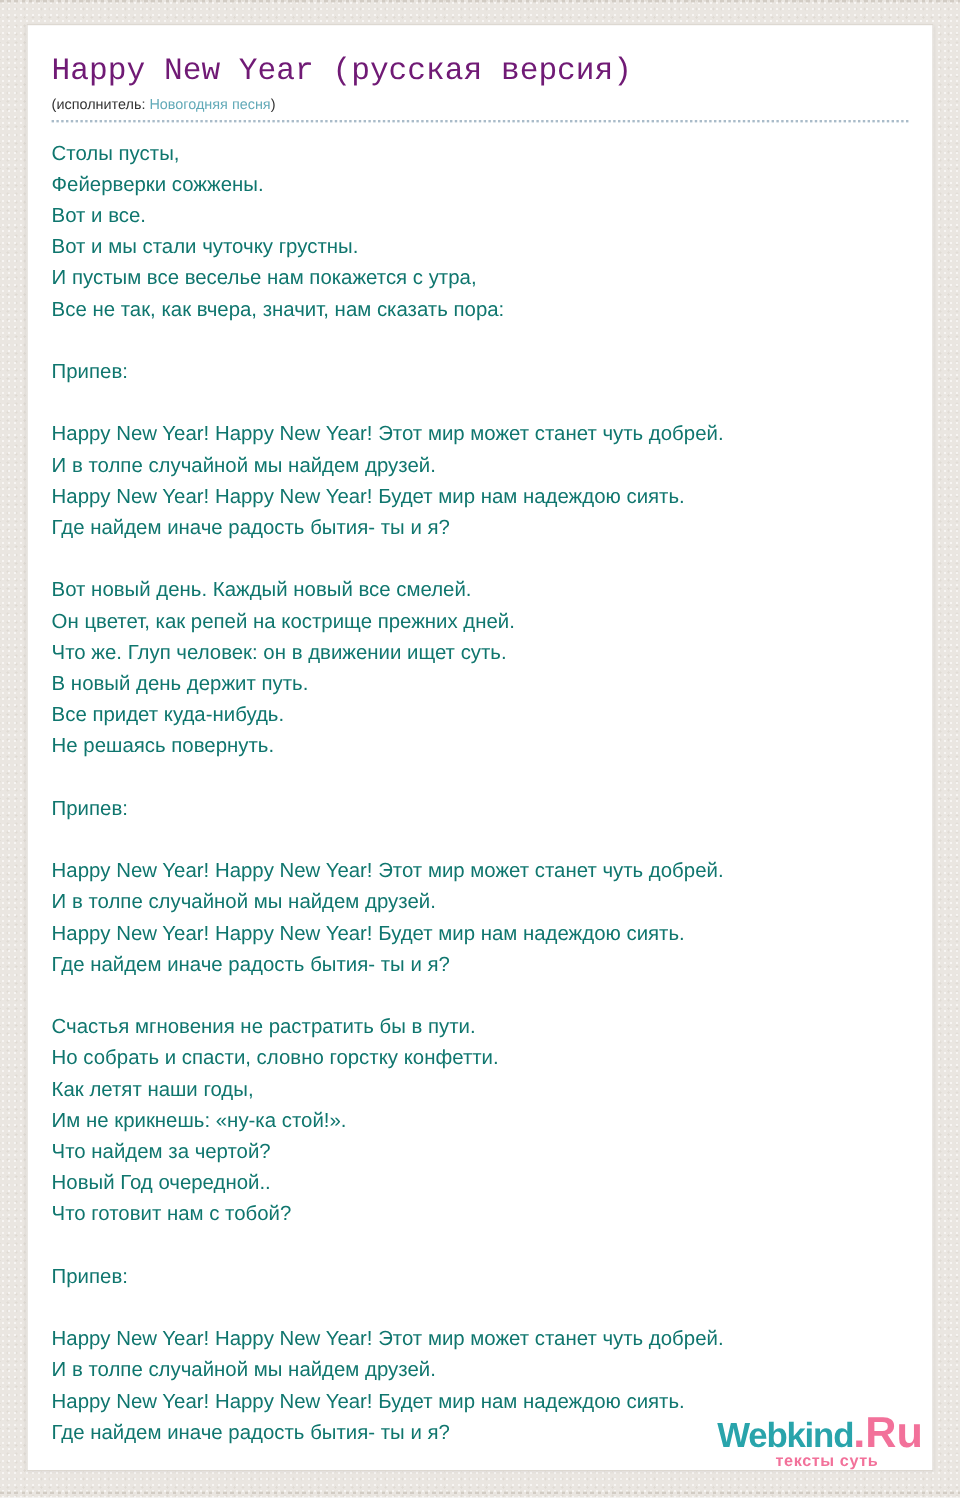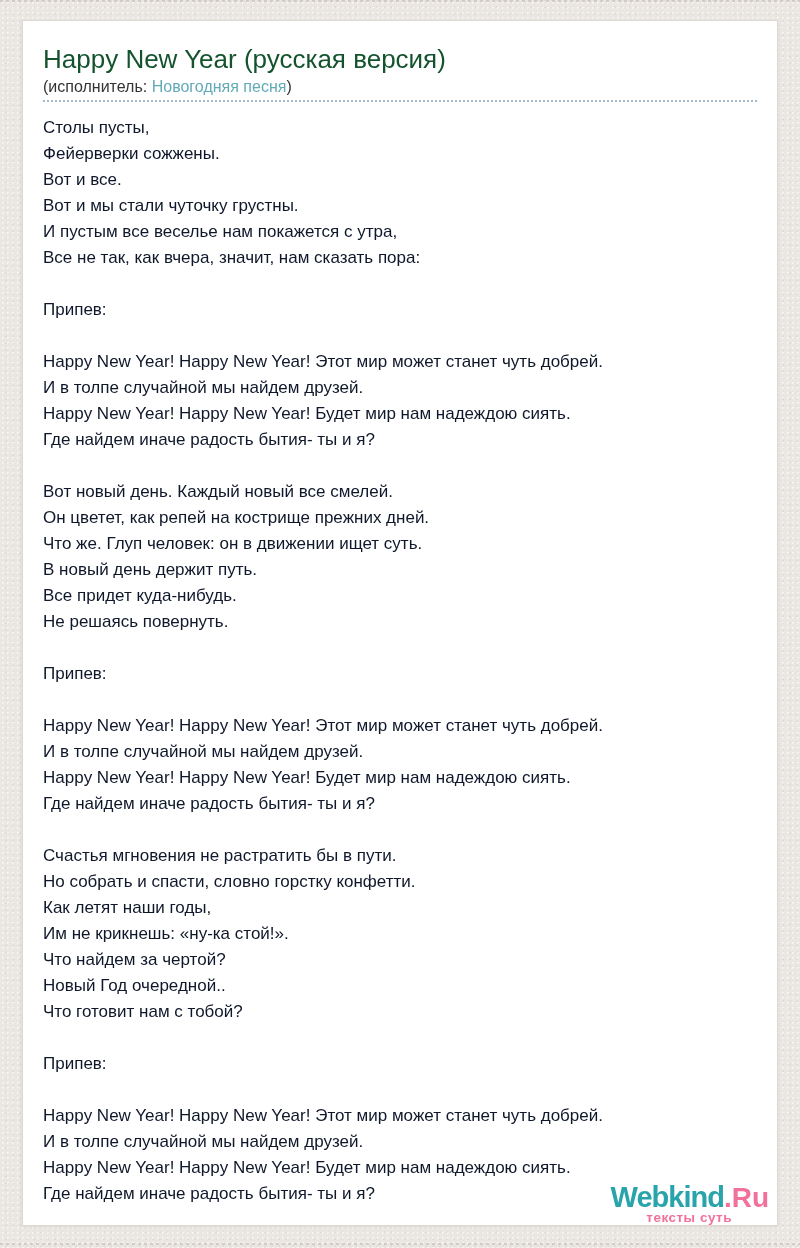--- a/index.html
+++ b/index.html
@@ -35,58 +35,59 @@
   .header {
     margin: 0 20px;
     padding-top: 23px;
     padding-bottom: 3px;
     border-bottom: 2px dotted #a9bbc9;
   }
   .song-title {
     font-size: 26px;
     font-weight: 400;
     line-height: 1.2;
-    color: #14532d;
+    color: #701a75;
+    font-family: Liberation Mono, monospace;
   }
   .subtitle {
     margin-top: 2px;
-    font-size: 16px;
+    font-size: 12px;
     line-height: 20px;
     color: #333333;
   }
   .artist-link {
     color: #62aab8;
     text-decoration: none;
     cursor: pointer;
   }
 
   .lyrics {
     padding: 13px 20px 0 20px;
     font-size: 17px;
     line-height: 26px;
-    color: #0f172a;
+    color: #0f766e;
     white-space: pre-line;
   }
 
   .logo {
     position: absolute;
     right: 8px; bottom: 1px;
     text-align: right;
     line-height: 1;
     cursor: pointer;
   }
   .logo-row { white-space: nowrap; }
   .logo-main {
     font-size: 29px;
     font-weight: 700;
     letter-spacing: -1px;
     color: #29a4ab;
   }
   .logo-tld {
-    font-size: 28px;
+    font-size: 36px;
     font-weight: 700;
     color: #f2719a;
   }
   .logo-tagline {
     margin-top: -1px;
     padding-right: 37px;
     font-size: 13.5px;
     font-weight: 700;
     letter-spacing: .5px;
     color: #f2719a;

